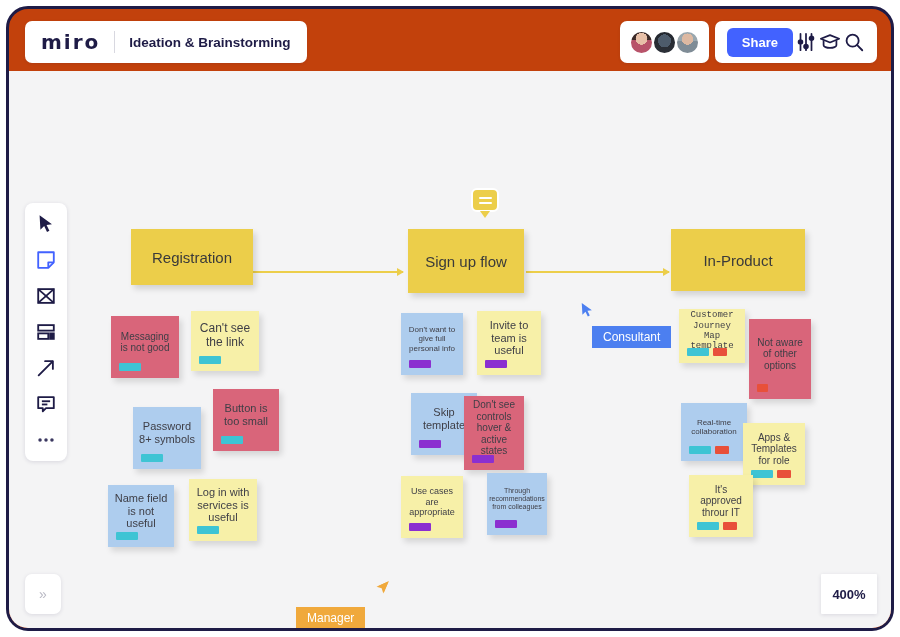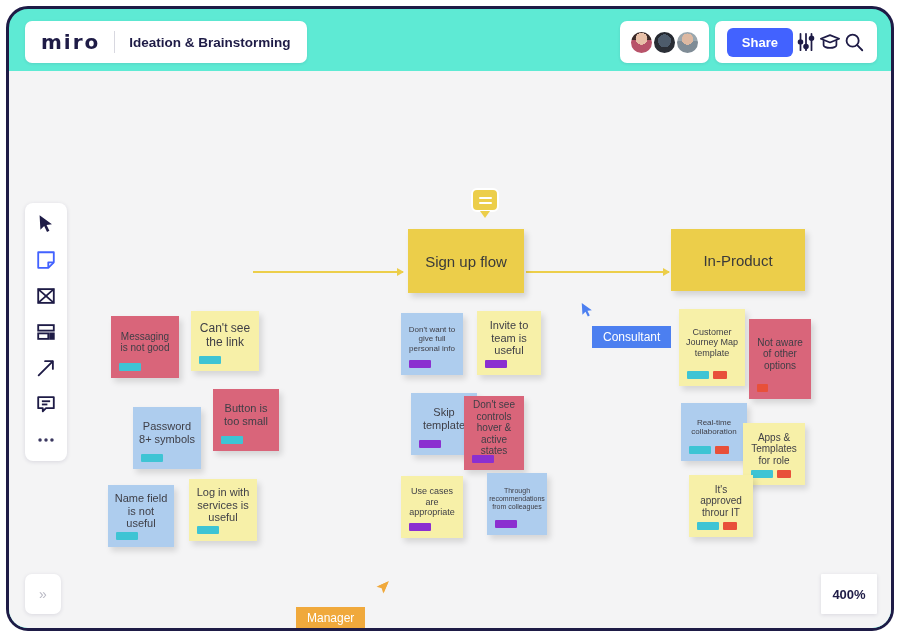--- a/index.html
+++ b/index.html
@@ -8,21 +8,21 @@
     font-family: "Liberation Sans", sans-serif;
     background: #ffffff;
     overflow: hidden;
   }
   .app-frame {
     position: absolute;
     left: 6px; top: 6px;
     width: 888px; height: 625px;
     border: 3px solid #1e1b46;
     border-radius: 22px;
-    background: #5eead4;
+    background: #c2410c;
     overflow: hidden;
   }
 
   
   .header {
     position: absolute; left: 0; top: 0; right: 0; height: 62px;
   }
   .title-card {
     position: absolute; left: 16px; top: 12px;
     height: 42px;
@@ -285,20 +285,21 @@
             <circle cx="5.5" cy="12" r="1.9"></circle>
             <circle cx="12" cy="12" r="1.9"></circle>
             <circle cx="18.5" cy="12" r="1.9"></circle>
           </svg>
       </span>
     </div>
 
     <div class="arrow-line arrow-1"></div>
     <div class="arrow-line arrow-2"></div>
 
+    <div class="flowbox flow-reg">Registration</div>
     <div class="flowbox flow-signup">Sign up flow</div>
     <div class="flowbox flow-inprod">In-Product</div>
 
     <div class="comment-badge">
       <span class="cb-line"></span>
       <span class="cb-line"></span>
     </div>
 
     <div id="notes-layer">
         <div class="note n-red" style="left: 102px; top: 245px; width: 68px; height: 62px; font-size: 10px;">
@@ -366,21 +367,21 @@
           <span class="tagrow">
             <span class="tag tag-purple"></span>
           </span>
         </div>
         <div class="note n-blue" style="left: 478px; top: 402px; width: 60px; height: 62px; font-size: 7px;">
           <span>Through recommendations from colleagues</span>
           <span class="tagrow">
             <span class="tag tag-purple"></span>
           </span>
         </div>
-        <div class="note n-yellow" style="left: 670px; top: 238px; width: 66px; height: 77px; font-size: 9px;">
+        <div class="note n-yellow" style="left: 670px; top: 238px; width: 66px; height: 54px; font-size: 9px; font-family: Liberation Mono, monospace;">
           <span>Customer Journey Map template</span>
           <span class="tagrow">
             <span class="tag tag-teal"></span>
             <span class="tag tag-red"></span>
           </span>
         </div>
         <div class="note n-red" style="left: 740px; top: 248px; width: 62px; height: 80px; font-size: 10px;">
           <span>Not aware of other options</span>
           <span class="tagrow">
             <span class="tag tag-red-sm"></span>

